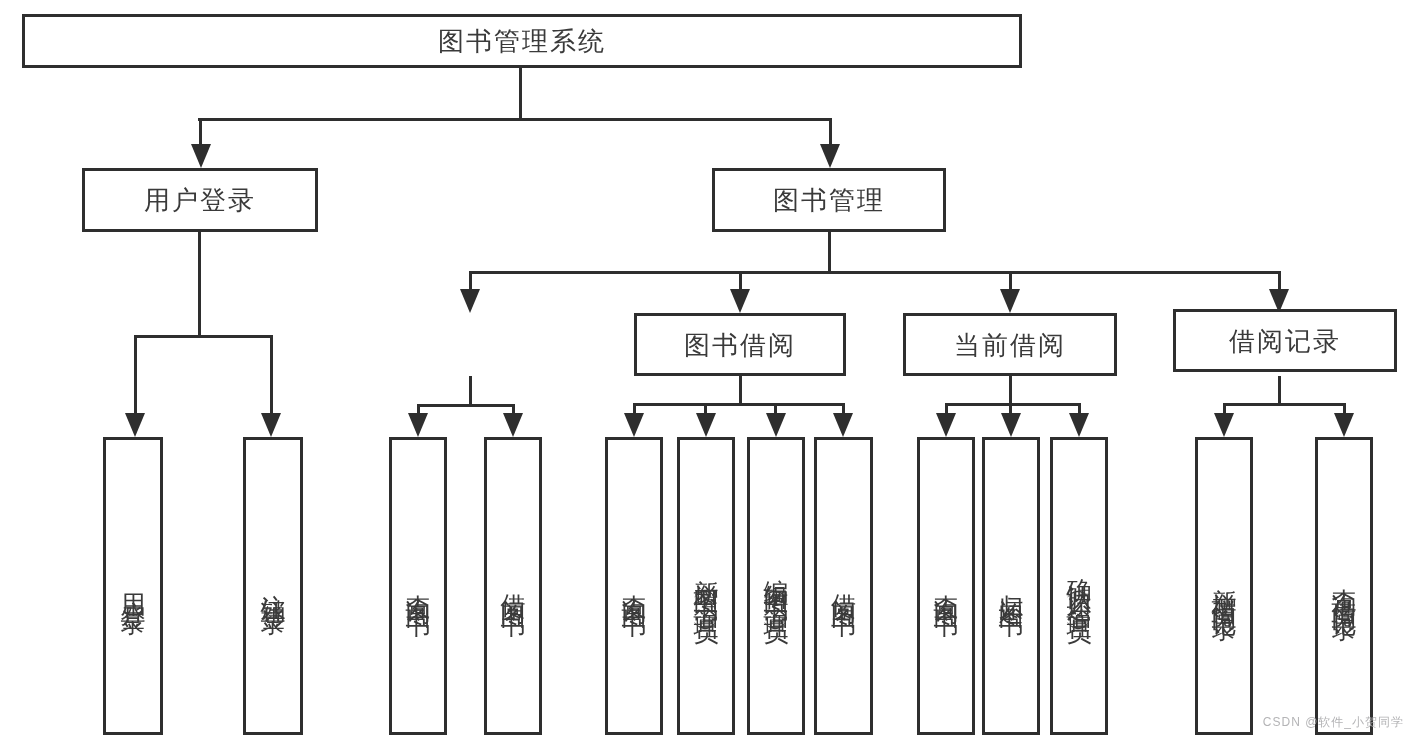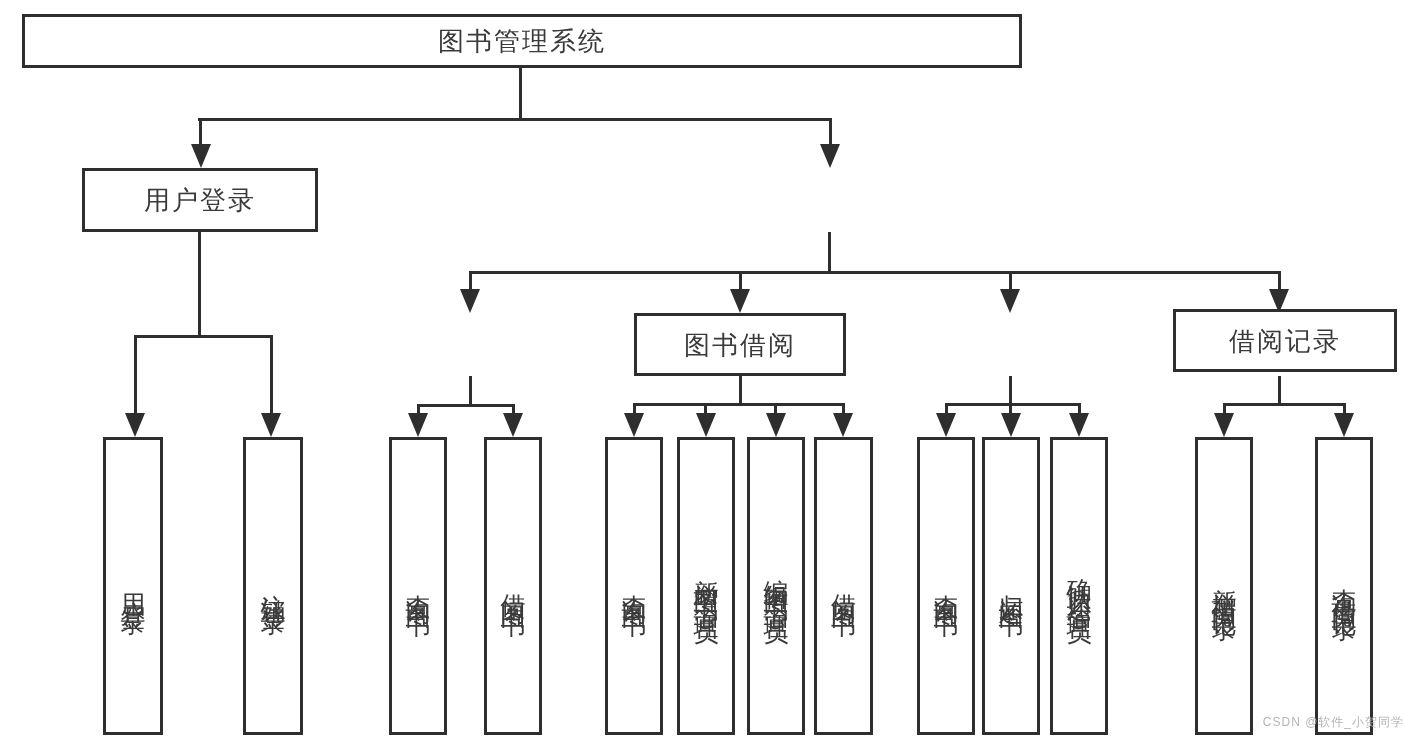--- a/index.html
+++ b/index.html
@@ -61,20 +61,23 @@
   <div class="lv" style="left:519px;top:68px;height:51px"></div>
   <div class="lh" style="left:198px;top:118px;width:634px"></div>
   <div class="lv" style="left:199px;top:118px;height:28px"></div>
   <div class="ar" style="left:191px;top:144px"></div>
   <div class="lv" style="left:829px;top:118px;height:28px"></div>
   <div class="ar" style="left:820px;top:144px"></div>
 
   <div class="hbox" style="left:82px;top:168px;width:236px;height:64px">
     <span>用户登录</span>
   </div>
+  <div class="hbox" style="left:712px;top:168px;width:234px;height:64px">
+    <span>图书管理</span>
+  </div>
 
   <div class="lv" style="left:198px;top:232px;height:105px"></div>
   <div class="lh" style="left:134px;top:335px;width:139px"></div>
   <div class="lv" style="left:134px;top:335px;height:80px"></div>
   <div class="ar" style="left:125px;top:413px"></div>
   <div class="lv" style="left:270px;top:335px;height:80px"></div>
   <div class="ar" style="left:261px;top:413px"></div>
 
   <div class="lv" style="left:828px;top:232px;height:42px"></div>
   <div class="lh" style="left:469px;top:271px;width:812px"></div>
@@ -82,20 +85,23 @@
   <div class="ar" style="left:460px;top:289px"></div>
   <div class="lv" style="left:739px;top:271px;height:22px"></div>
   <div class="ar" style="left:730px;top:289px"></div>
   <div class="lv" style="left:1009px;top:271px;height:22px"></div>
   <div class="ar" style="left:1000px;top:289px"></div>
   <div class="lv" style="left:1278px;top:271px;height:22px"></div>
   <div class="ar" style="left:1269px;top:289px"></div>
 
   <div class="hbox" style="left:634px;top:313px;width:212px;height:63px">
     <span>图书借阅</span>
+  </div>
+  <div class="hbox" style="left:903px;top:313px;width:214px;height:63px">
+    <span>当前借阅</span>
   </div>
   <div class="hbox" style="left:1173px;top:309px;width:224px;height:63px">
     <span>借阅记录</span>
   </div>
 
   <div class="lv" style="left:469px;top:376px;height:31px"></div>
   <div class="lh" style="left:417px;top:404px;width:98px"></div>
   <div class="lv" style="left:417px;top:404px;height:12px"></div>
   <div class="ar" style="left:408px;top:413px"></div>
   <div class="lv" style="left:512px;top:404px;height:12px"></div>

